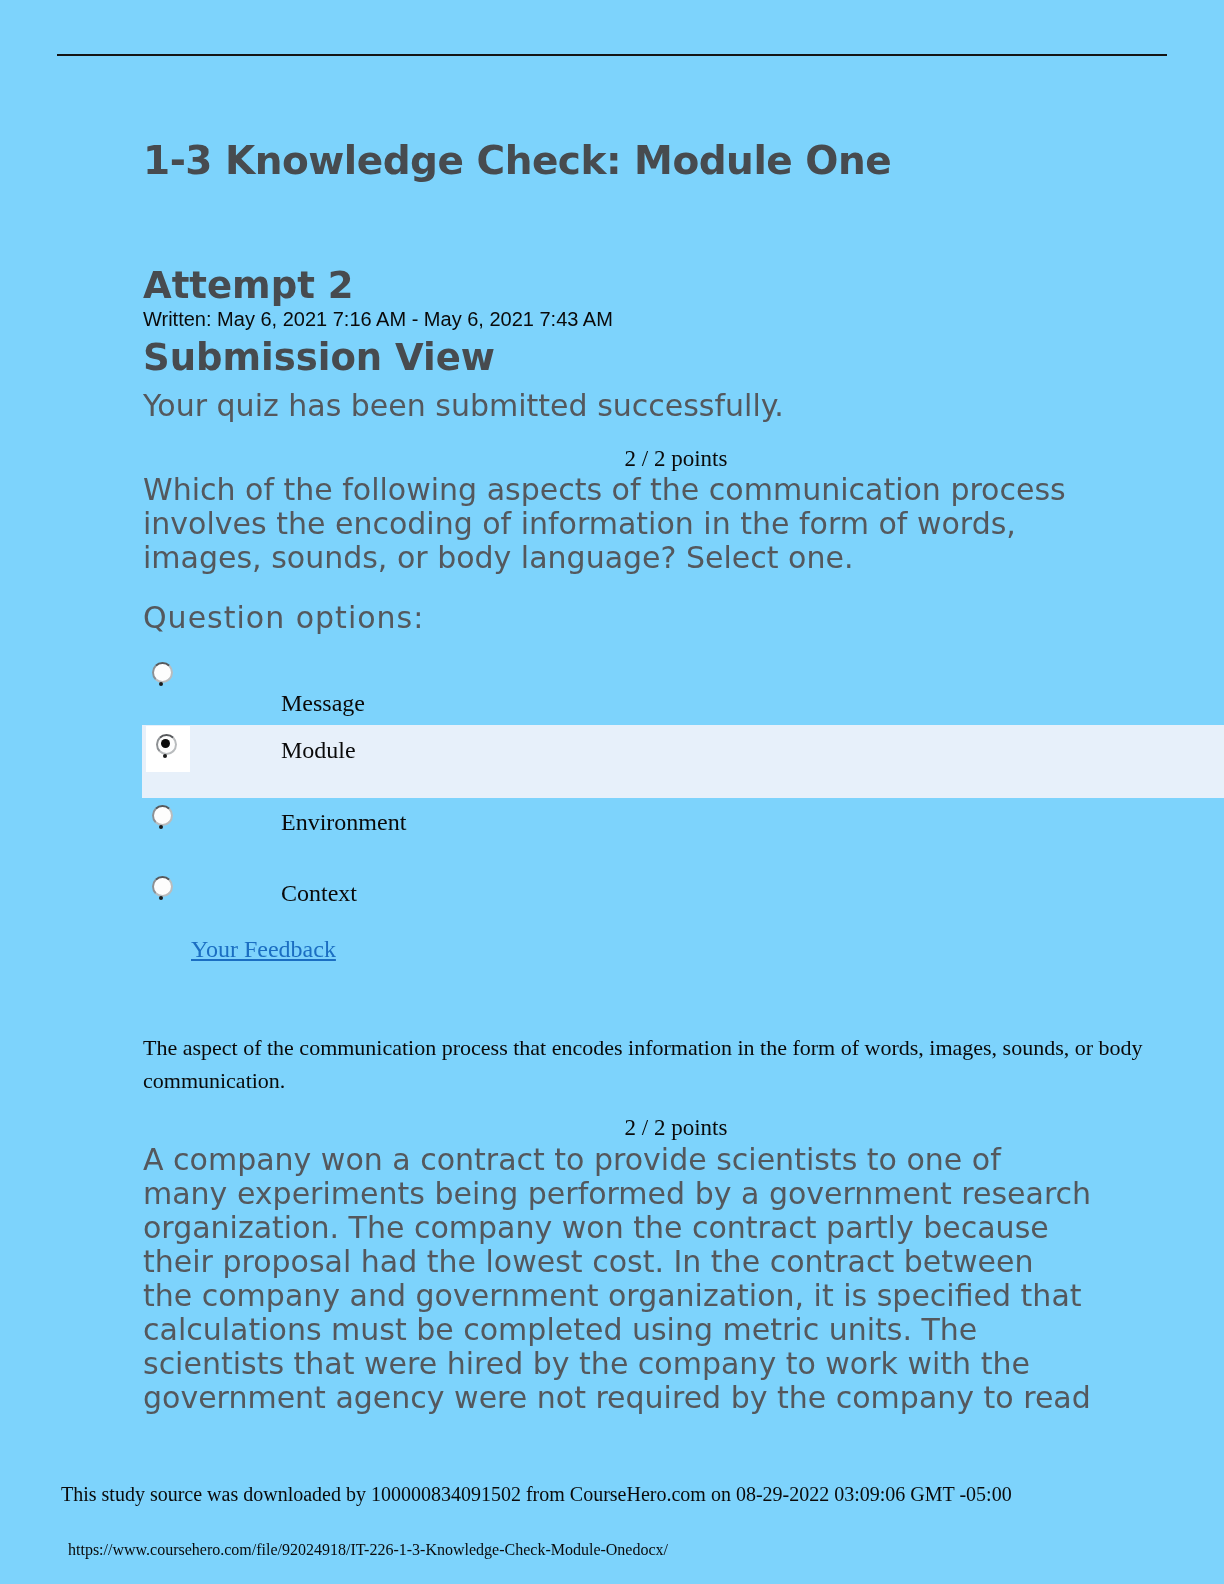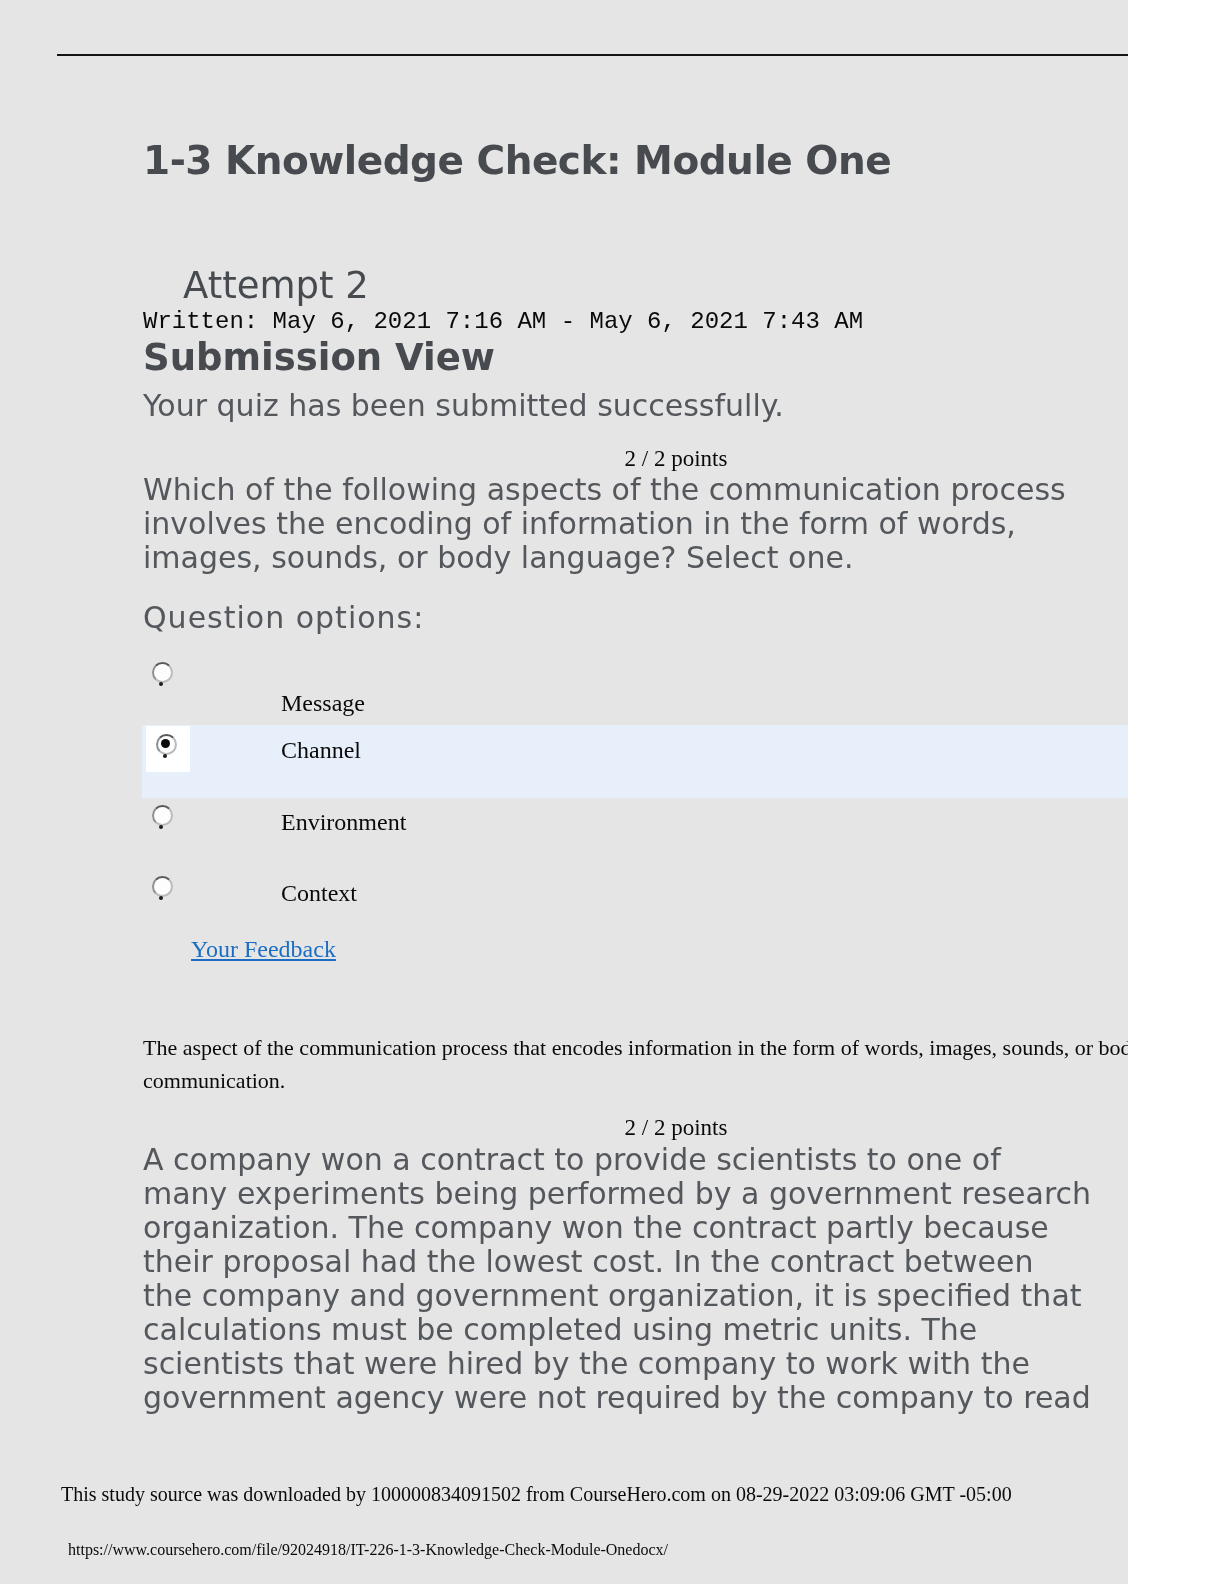--- a/index.html
+++ b/index.html
@@ -1,41 +1,41 @@
 <!DOCTYPE html>
 <html><head>
 <meta charset="utf-8">
 <style>
   html,body{margin:0;padding:0;background:#ffffff;}
   #page{
     position:relative;
-    width:1128px;
+    width:1224px;
     height:1584px;
-    background:#e5e5e5;
+    background:#7dd3fc;
     overflow:hidden;
     font-family:"DejaVu Sans", sans-serif;
   }
   .abs{position:absolute;}
   .top-rule{
     left:57px; top:54px; width:1110px; height:2px;
     background:#141414;
   }
   .doc-title{
     left:143px; top:138px;
     font-size:39px; font-weight:700; color:#474b4f;
     letter-spacing:-0.5px; white-space:nowrap;
   }
   .attempt-heading{
     left:143px; top:264px;
-    font-size:37px; font-weight:400; color:#474b4f; white-space:nowrap;margin-left:40px;
+    font-size:37px; font-weight:700; color:#474b4f; white-space:nowrap;
   }
   .written-line{
     left:143px; top:308px;
-    font-family:Liberation Mono, monospace;
-    font-size:24px; color:#0a0a0a; white-space:nowrap;
+    font-family:Liberation Sans, sans-serif;
+    font-size:20px; color:#0a0a0a; white-space:nowrap;
   }
   .submission-heading{
     left:143px; top:336px;
     font-size:37px; font-weight:700; color:#474b4f; white-space:nowrap;
   }
   .status-line{
     left:143px; top:388px;
     font-size:30px; color:#54585d; white-space:nowrap;
   }
   .points-line{
@@ -132,21 +132,21 @@
   <div class="abs opt-highlight"></div>
   <div class="abs radio-box"></div>
 
   <div>
     <span class="abs radio" style="left:152px; top:662px;"></span>
     <span class="abs opt-label" style="left:281px; top:690px;">Message</span>
   </div>
 
   <div>
     <span class="abs radio checked" style="left:156px; top:734px;"></span>
-    <span class="abs opt-label" style="left:281px; top:737px;">Channel</span>
+    <span class="abs opt-label" style="left:281px; top:737px;">Module</span>
   </div>
 
   <div>
     <span class="abs radio" style="left:152px; top:805px;"></span>
     <span class="abs opt-label" style="left:281px; top:809px;">Environment</span>
   </div>
 
   <div>
     <span class="abs radio" style="left:152px; top:876px;"></span>
     <span class="abs opt-label" style="left:281px; top:880px;">Context</span>

